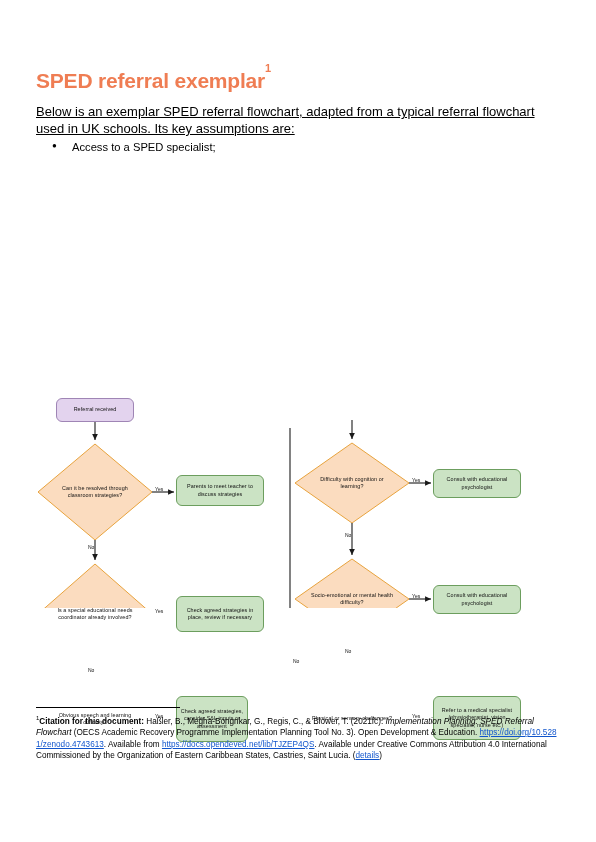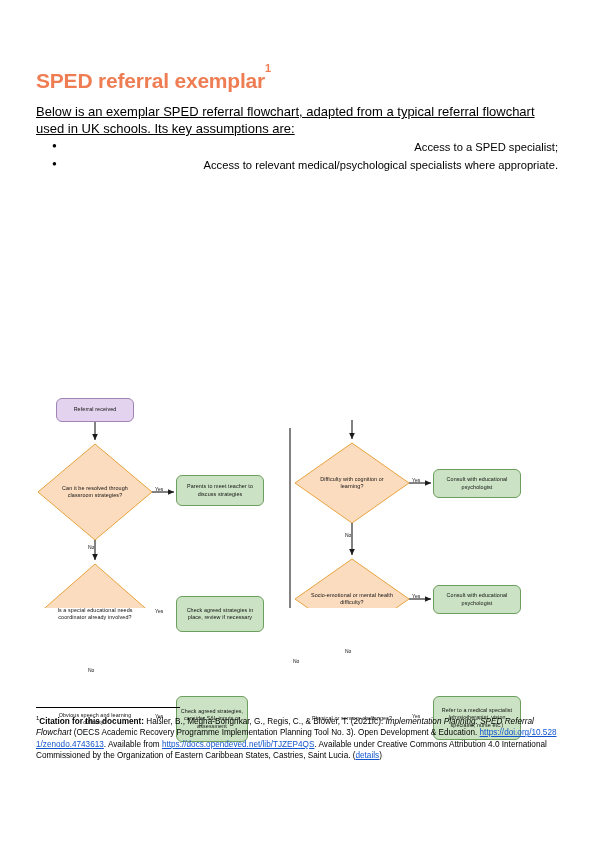--- a/index.html
+++ b/index.html
@@ -51,21 +51,20 @@
     width: 522px;
     margin: 0;
     padding: 0;
     list-style: none;
     font-size: 11.2px;
     line-height: 18px;
   }
   .bullets li {
     position: relative;
     padding-left: 36px;
-    text-align: right;
   }
   .bullets li::before {
     content: "\25CF";
     position: absolute;
     left: 16px;
     top: -1px;
     font-size: 8px;
   }
 
   
@@ -163,21 +162,20 @@
 <body>
 
 <div class="page">
 
   <h1 class="doc-title"><span>SPED referral exemplar</span><sup>1</sup></h1>
 
   <p class="intro">Below is an exemplar SPED referral flowchart, adapted from a typical referral flowchart used in UK schools. Its key assumptions are:</p>
 
   <ul class="bullets">
     <li>Access to a SPED specialist;</li>
-    <li>Access to relevant medical/psychological specialists where appropriate.</li>
   </ul>
 
   <div class="flow">
 
     <svg width="596" height="420">
       <defs>
         <marker id="arrow" markerWidth="7" markerHeight="7" refX="5.4" refY="2.6" orient="auto">
           <path d="M0,0 L5.4,2.6 L0,5.2 z" fill="#1a1a1a"></path>
         </marker>
       </defs>

